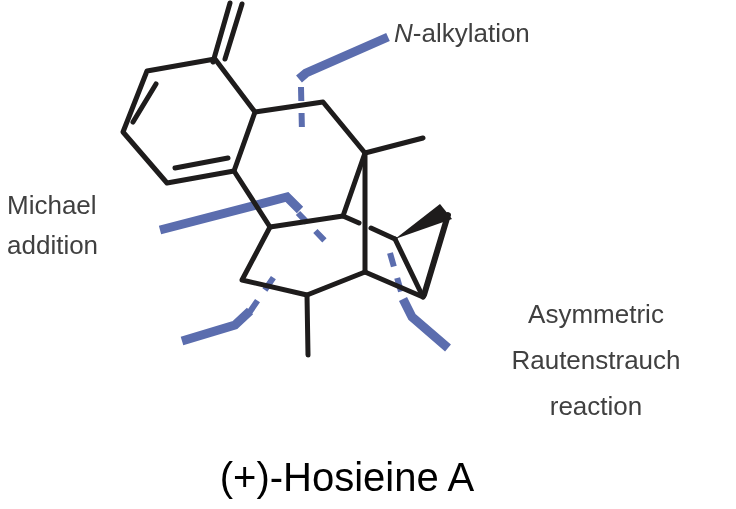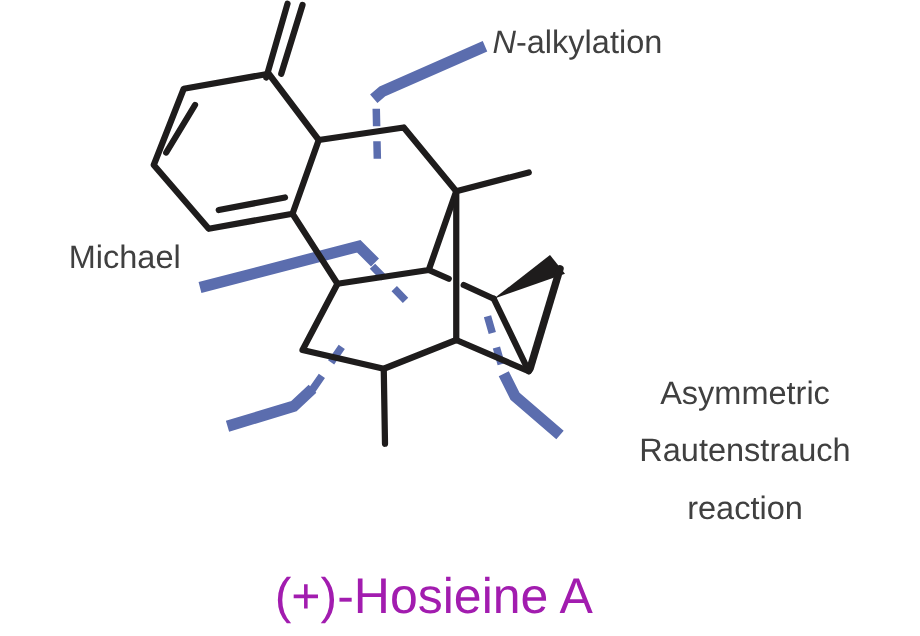--- a/index.html
+++ b/index.html
@@ -6,27 +6,27 @@
   #stage{
     position:relative;width:736px;height:509px;background:#ffffff;
     overflow:hidden;font-family:"Liberation Sans", sans-serif;
   }
   #stage svg{position:absolute;left:0;top:0;}
   .lbl{
     position:absolute;color:#404040;font-size:26px;line-height:40px;
     white-space:nowrap;letter-spacing:0px;
   }
   .lbl .it{font-style:italic;}
-  #lbl-michael{left:7px;top:185px;margin-left:48px;}
+  #lbl-michael{left:7px;top:185px;}
   #lbl-nalk{left:394px;top:13px;}
   #lbl-amid{left:3px;top:314px;}
   #lbl-raut{left:450px;top:291px;width:292px;text-align:center;line-height:46px;}
   #lbl-name{
     position:absolute;left:177px;top:455px;width:340px;text-align:center;
-    color:#a21caf;font-size:40px;line-height:44px;white-space:nowrap;
+    color:#000000;font-size:40px;line-height:44px;white-space:nowrap;
   }
 </style>
 </head>
 <body>
 
 <div id="stage">
 
   <svg width="736" height="509" viewBox="0 0 736 509">
 
     <g stroke="#5b6dae" fill="none">
@@ -80,20 +80,21 @@
       <line x1="307" y1="295" x2="308" y2="355"></line>
     </g>
   </svg>
 
   <div class="lbl" id="lbl-nalk">
     <span class="it">N</span><span>-alkylation</span>
   </div>
 
   <div class="lbl" id="lbl-michael">
     <div>Michael</div>
+    <div>addition</div>
   </div>
 
 
   <div class="lbl" id="lbl-raut">
     <div>Asymmetric</div>
     <div>Rautenstrauch</div>
     <div>reaction</div>
   </div>
 
   <div id="lbl-name">(+)-Hosieine A</div>

